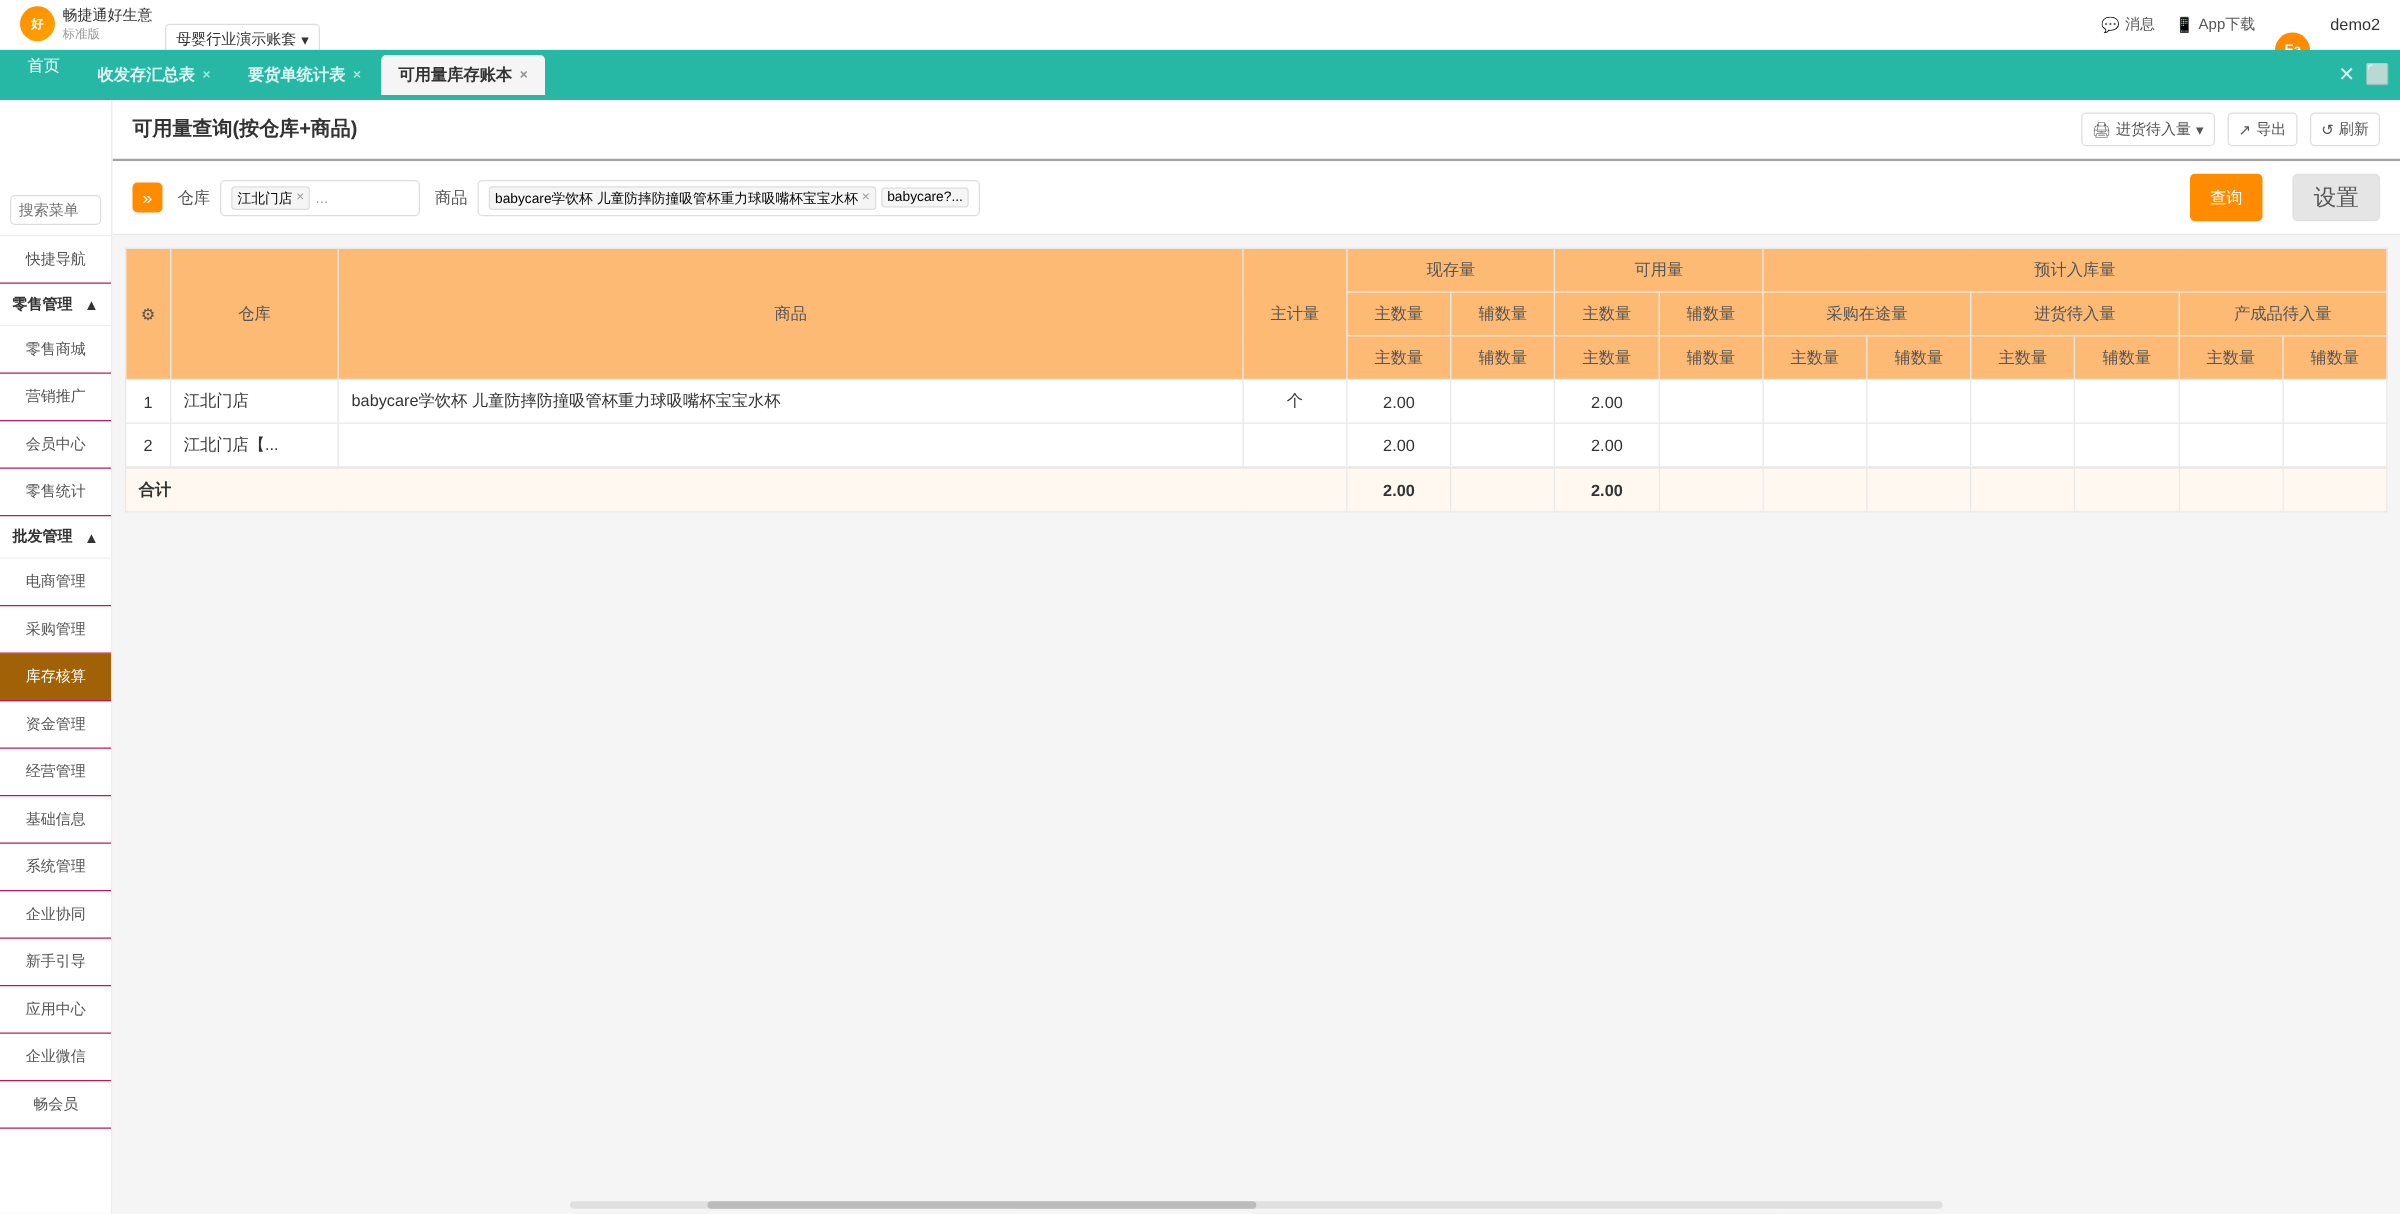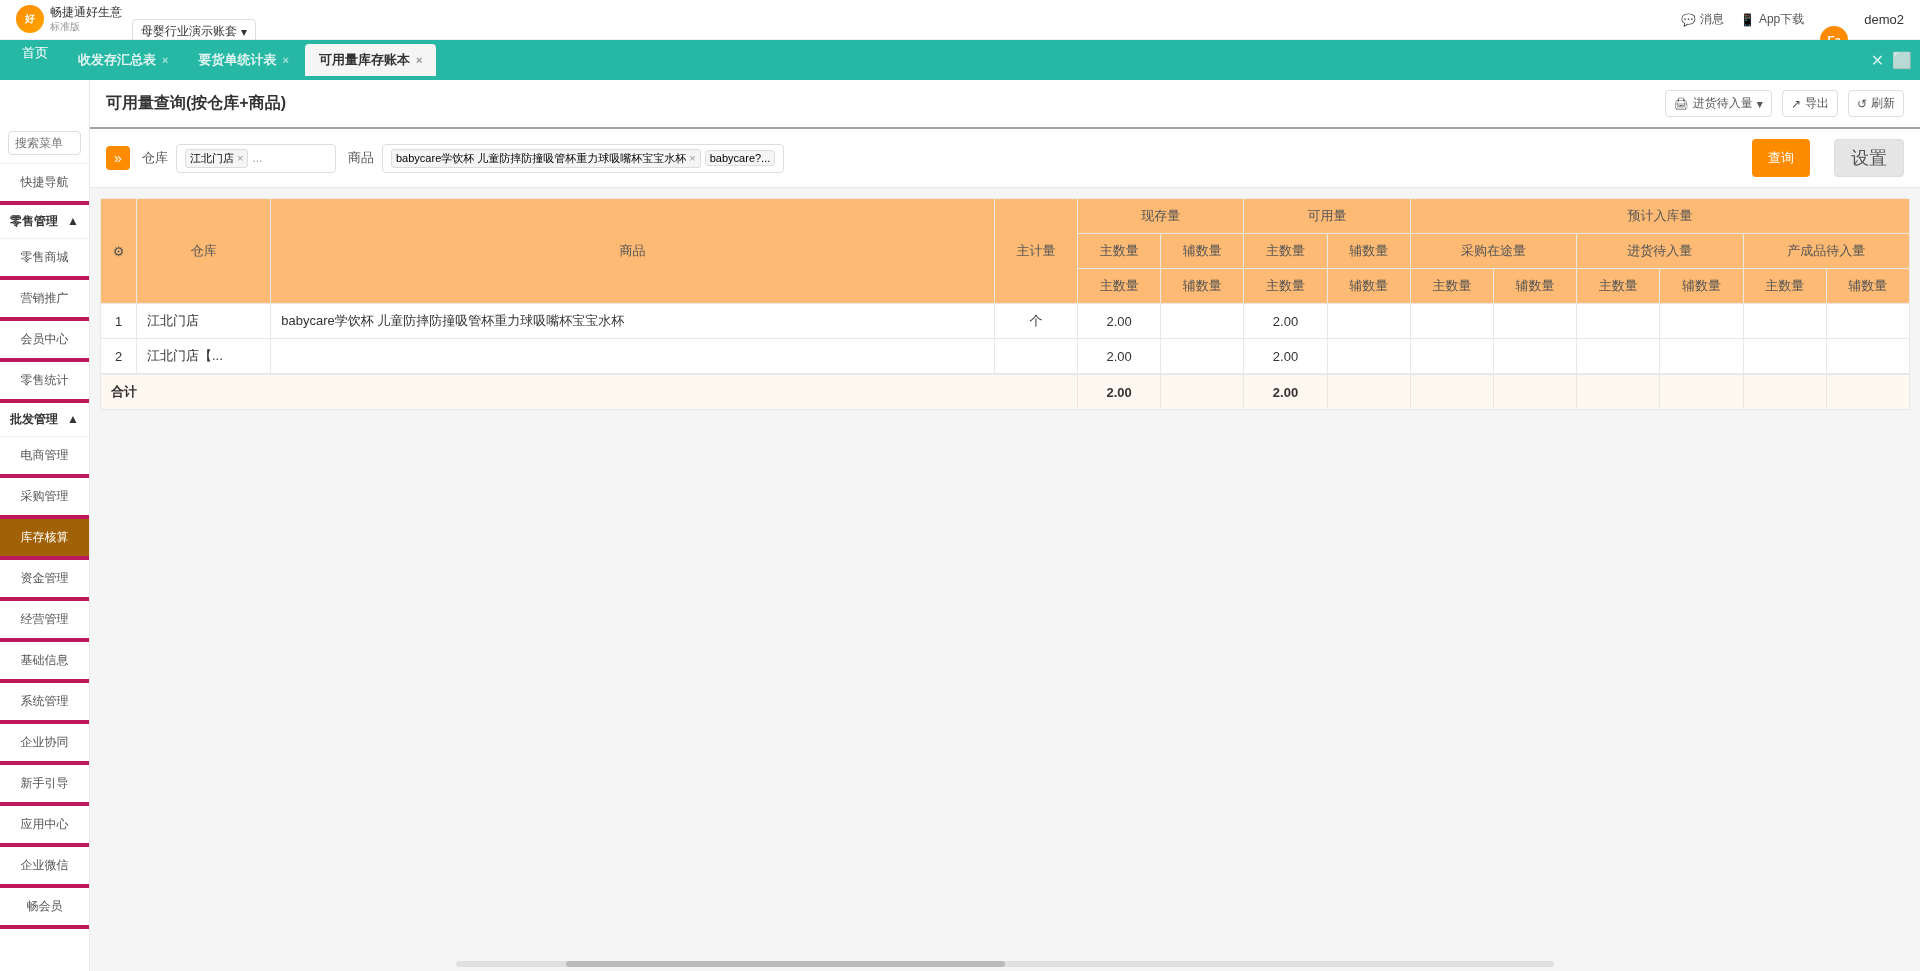--- a/index.html
+++ b/index.html
@@ -163,21 +163,21 @@
     }
     .sidebar-nav-item {
       display: flex;
       align-items: center;
       justify-content: center;
       gap: 4px;
       padding: 10px 6px;
       font-size: 12px;
       color: #555;
       cursor: pointer;
-      border-bottom: 4px solid #be185d;
+      border-bottom: 1px solid #be185d;
       text-align: center;
     }
     .sidebar-nav-item.active { background: #a16207; color: white; }
     .sidebar-section {
       display: flex;
       align-items: center;
       justify-content: space-between;
       padding: 8px 10px;
       font-size: 12px;
       color: #333;

